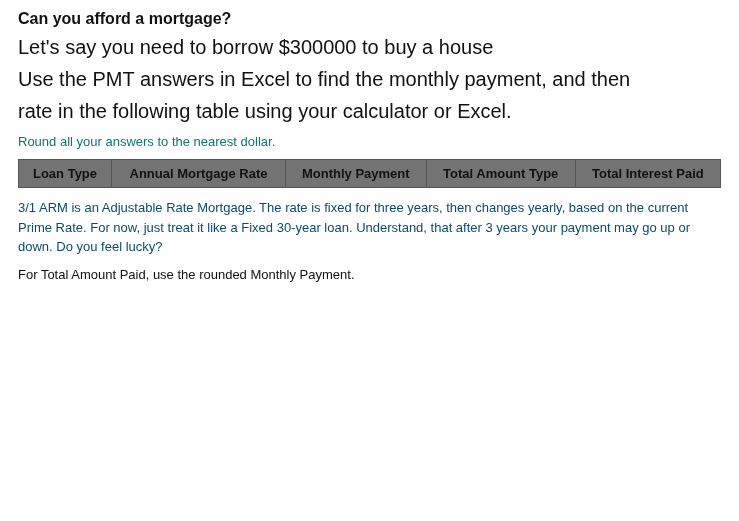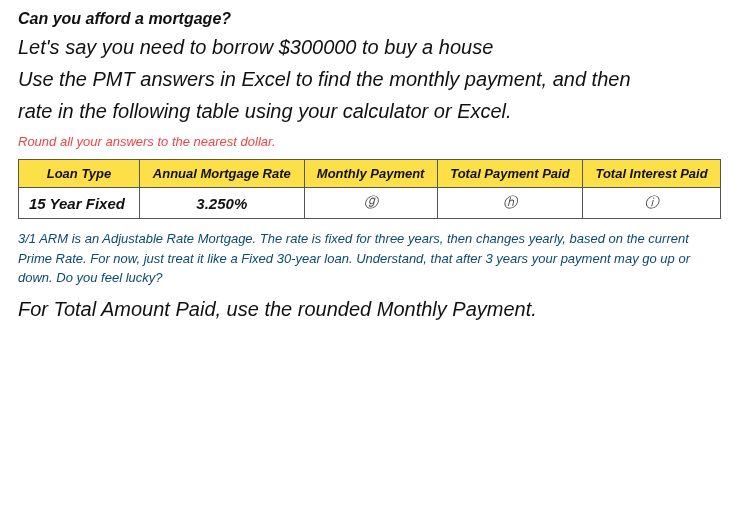--- a/index.html
+++ b/index.html
@@ -1,48 +1,48 @@
 <!DOCTYPE html>
 <html><head>
   <meta charset="utf-8">
   <style>
-    * { margin: 0; padding: 0; box-sizing: border-box; font-style: italic; }
+    * { margin: 0; padding: 0; box-sizing: border-box; }
     body {
       background: #fff;
       font-family: Arial, sans-serif;
       font-size: 15px;
       color: #111;
       width: 739px;
       min-height: 521px;
       padding: 10px 18px 18px 18px;
     }
     .para {
       font-size: 20px;
       line-height: 1.5;
       margin-bottom: 2px;
     }
     .round-note {
       font-size: 13px;
       margin-top: 8px;
       margin-bottom: 10px;
-      color: #ef4444;
+      color: #0f766e;
     }
     table {
       border-collapse: collapse;
       width: 100%;
       margin-bottom: 10px;
       font-size: 14px;
     }
     th, td {
       border: 1px solid #555;
       padding: 6px 10px;
       text-align: center;
     }
     th {
-      background: #fde047;
+      background: #737373;
       font-weight: bold;
       font-size: 13px;
     }
     td.loan-type {
       text-align: left;
       font-weight: bold;
       font-size: 15px;
     }
     td.rate {
       font-weight: bold;
@@ -52,21 +52,21 @@
       font-size: 14px;
       color: #444;
     }
     .footnote {
       font-size: 13px;
       line-height: 1.5;
       margin-bottom: 10px;
       color: #0c4a6e;
     }
     .bottom-para {
-      font-size: 20px;
+      font-size: 13px;
       font-weight: normal;
       color: #111;
     }
     .title-partial {
       font-size: 16px;
       font-weight: bold;
       margin-bottom: 4px;
     }
   </style>
 </head>
@@ -78,29 +78,22 @@
 <p class="para">Use the PMT answers in Excel to find the monthly payment, and then</p>
 <p class="para">rate in the following table using your calculator or Excel.</p>
 <p class="round-note">Round all your answers to the nearest dollar.</p>
 
 <table>
   <thead>
     <tr>
       <th>Loan Type</th>
       <th>Annual Mortgage Rate</th>
       <th>Monthly Payment</th>
-      <th>Total Payment Paid</th>
+      <th>Total Amount Type</th>
       <th>Total Interest Paid</th>
     </tr>
   </thead>
   <tbody id="table-body">
-      <tr>
-        <td class="loan-type">15 Year Fixed</td>
-        <td class="rate">3.250%</td>
-        <td class="circle-cell">ⓖ</td>
-        <td class="circle-cell">ⓗ</td>
-        <td class="circle-cell">ⓘ</td>
-      </tr>
     </tbody>
 </table>
 
 <p class="footnote">3/1 ARM is an Adjustable Rate Mortgage. The rate is fixed for three years, then changes yearly, based on the current Prime Rate.  For now, just treat it like a Fixed 30-year loan.  Understand, that after 3 years your payment may go up or down.  Do you feel lucky?</p>
 <p class="bottom-para">For Total Amount Paid, use the rounded Monthly Payment.</p>
 
 </body></html>

